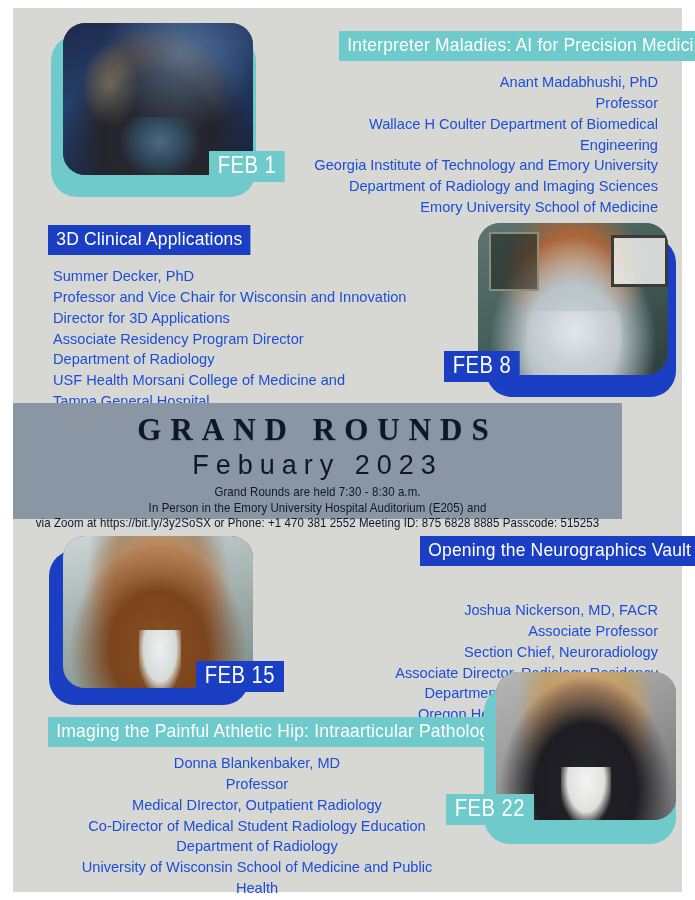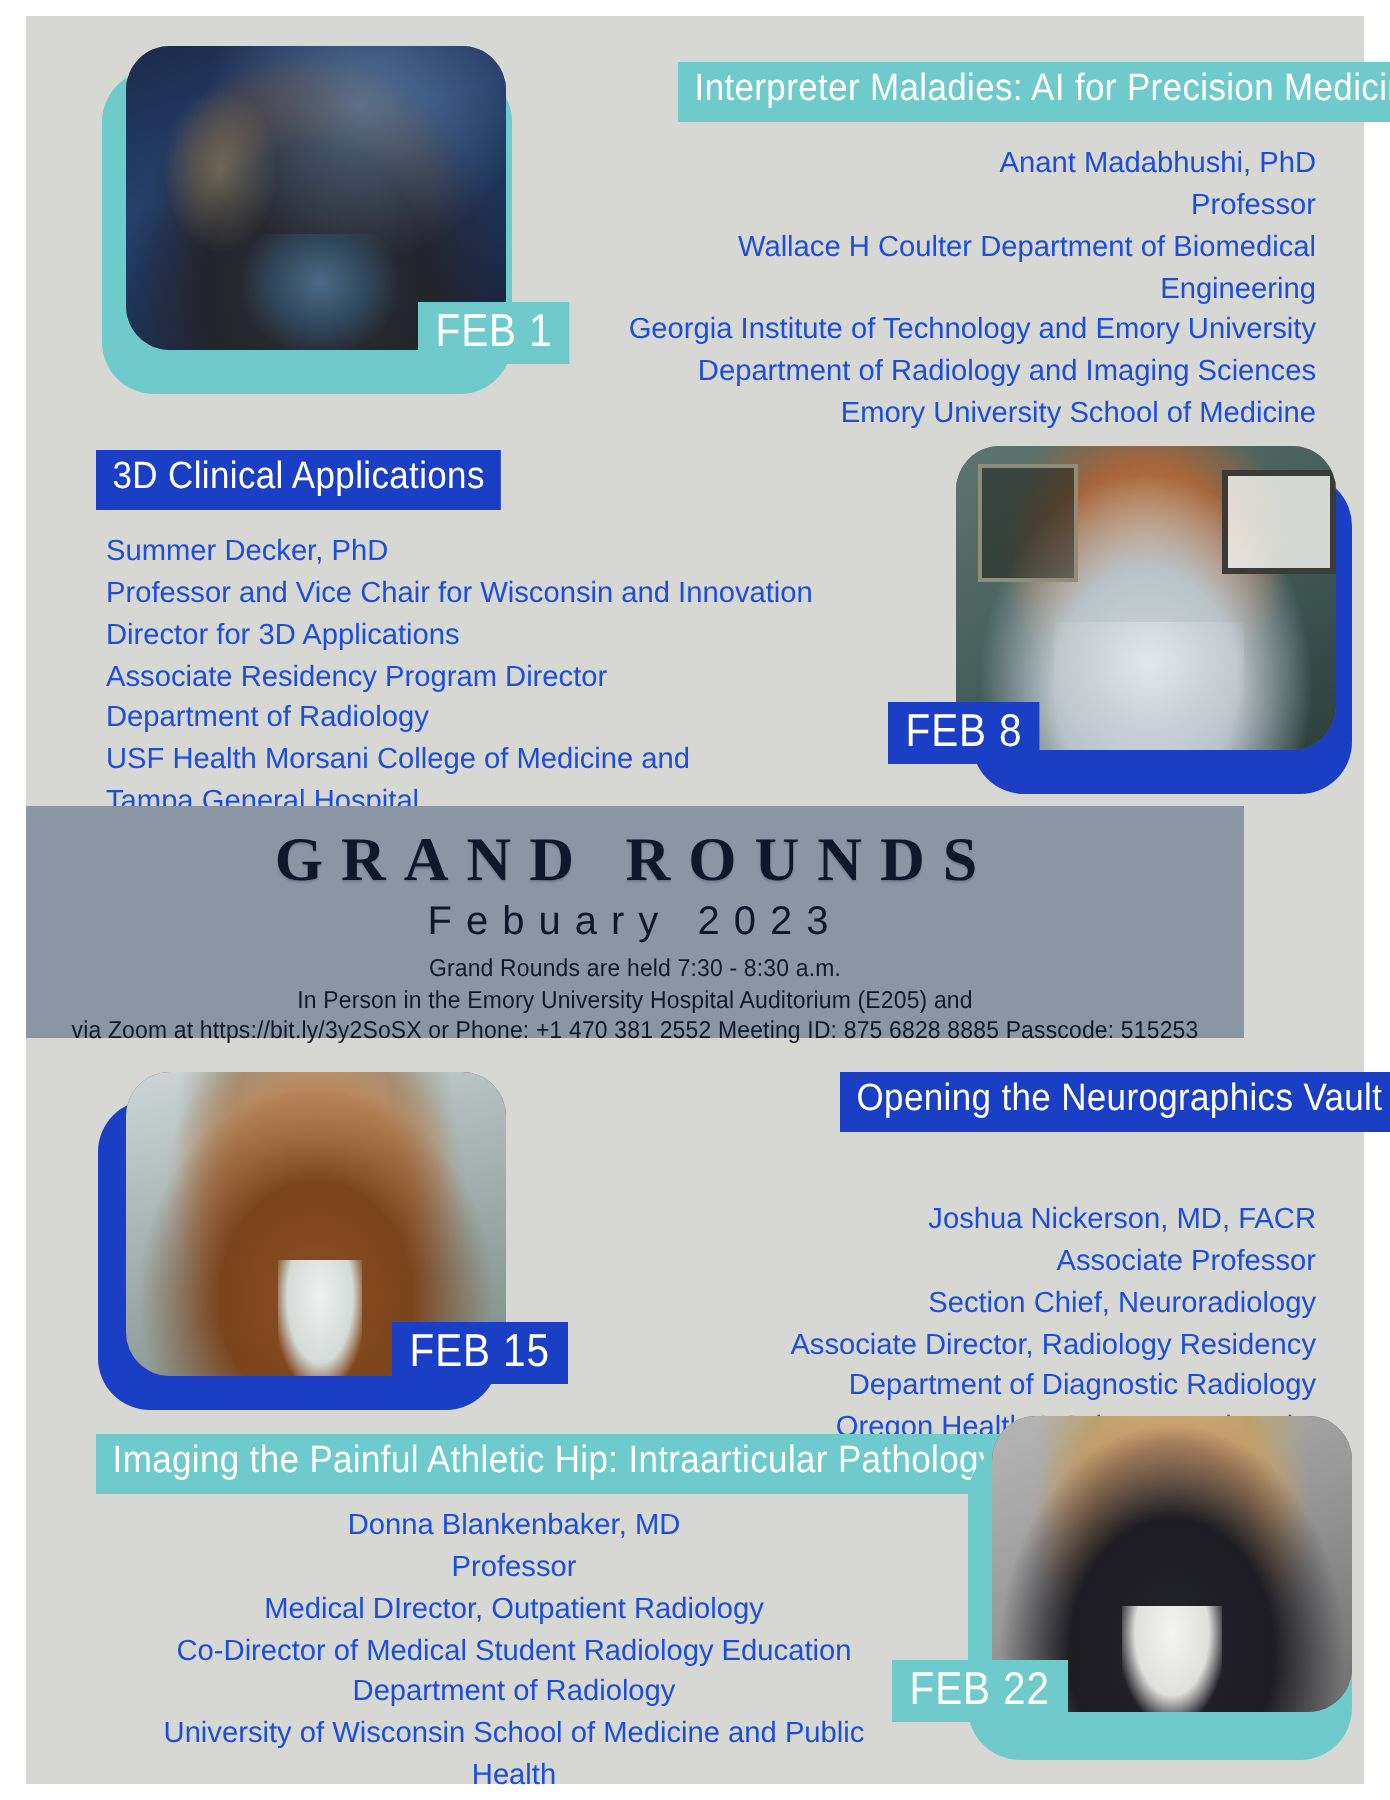--- a/index.html
+++ b/index.html
@@ -99,21 +99,21 @@
   #banner .gr-title {
     font-family: "Liberation Serif", serif;
     font-weight: bold;
     font-size: 31px;
     letter-spacing: 9px;
     padding-top: 9px;
     text-shadow: 0 1px 1px rgba(0,0,0,.18);
   }
   #banner .gr-month {
     font-family: "Liberation Sans Narrow", "Liberation Sans", sans-serif;
-    font-size: 20px;
+    font-size: 27px;
     letter-spacing: 7px;
     margin-top: 2px;
   }
   #banner .gr-line {
     font-family: "Liberation Sans Narrow", "Liberation Sans", sans-serif;
     font-size: 12.2px;
     letter-spacing: 0.1px;
     line-height: 1.28;
     transform: scaleX(0.94);
   }
@@ -211,21 +211,21 @@
   <div class="chip chip-teal" style="left:35px; top:709px;">Imaging the Painful Athletic Hip: Intraarticular Pathology</div>
 
   <div class="details left" style="left:44px; top:745px; width:400px;text-align:center;">Donna Blankenbaker, MD
 Professor
 Medical DIrector, Outpatient Radiology
 Co-Director of Medical Student Radiology Education
 Department of Radiology
 University of Wisconsin School of Medicine and Public
 Health</div>
 
-  <div class="photo-wrap" style="left:455px; top:696px; width:205px; height:180px;">
+  <div class="photo-wrap" style="left:455px; top:660px; width:205px; height:180px;">
     <div class="frame" style="left:16px; top:18px; width:192px; height:158px; background:#6fcbcb;"></div>
     <div class="photo" style="left:28px; top:4px; width:180px; height:148px;">
       <div class="inner" style="background:
            radial-gradient(ellipse at 50% 80%, #23232a 0%, #1c1c22 40%, rgba(0,0,0,0) 68%),
            radial-gradient(ellipse at 50% 38%, #dcb287 0%, #c49568 32%, rgba(0,0,0,0) 56%),
            radial-gradient(ellipse at 50% 14%, #d9c089 0%, #bba46e 32%, rgba(0,0,0,0) 54%),
            linear-gradient(155deg, #b6b6b6 0%, #9a9a9a 45%, #6f6f6f 100%);"></div>
       <div style="position:absolute; left:36%; top:64%; width:28%; height:38%;
                   background:radial-gradient(ellipse at 50% 24%, #f4f4f2 0%, #e0e0dd 52%, rgba(0,0,0,0) 78%);"></div>
     </div>

